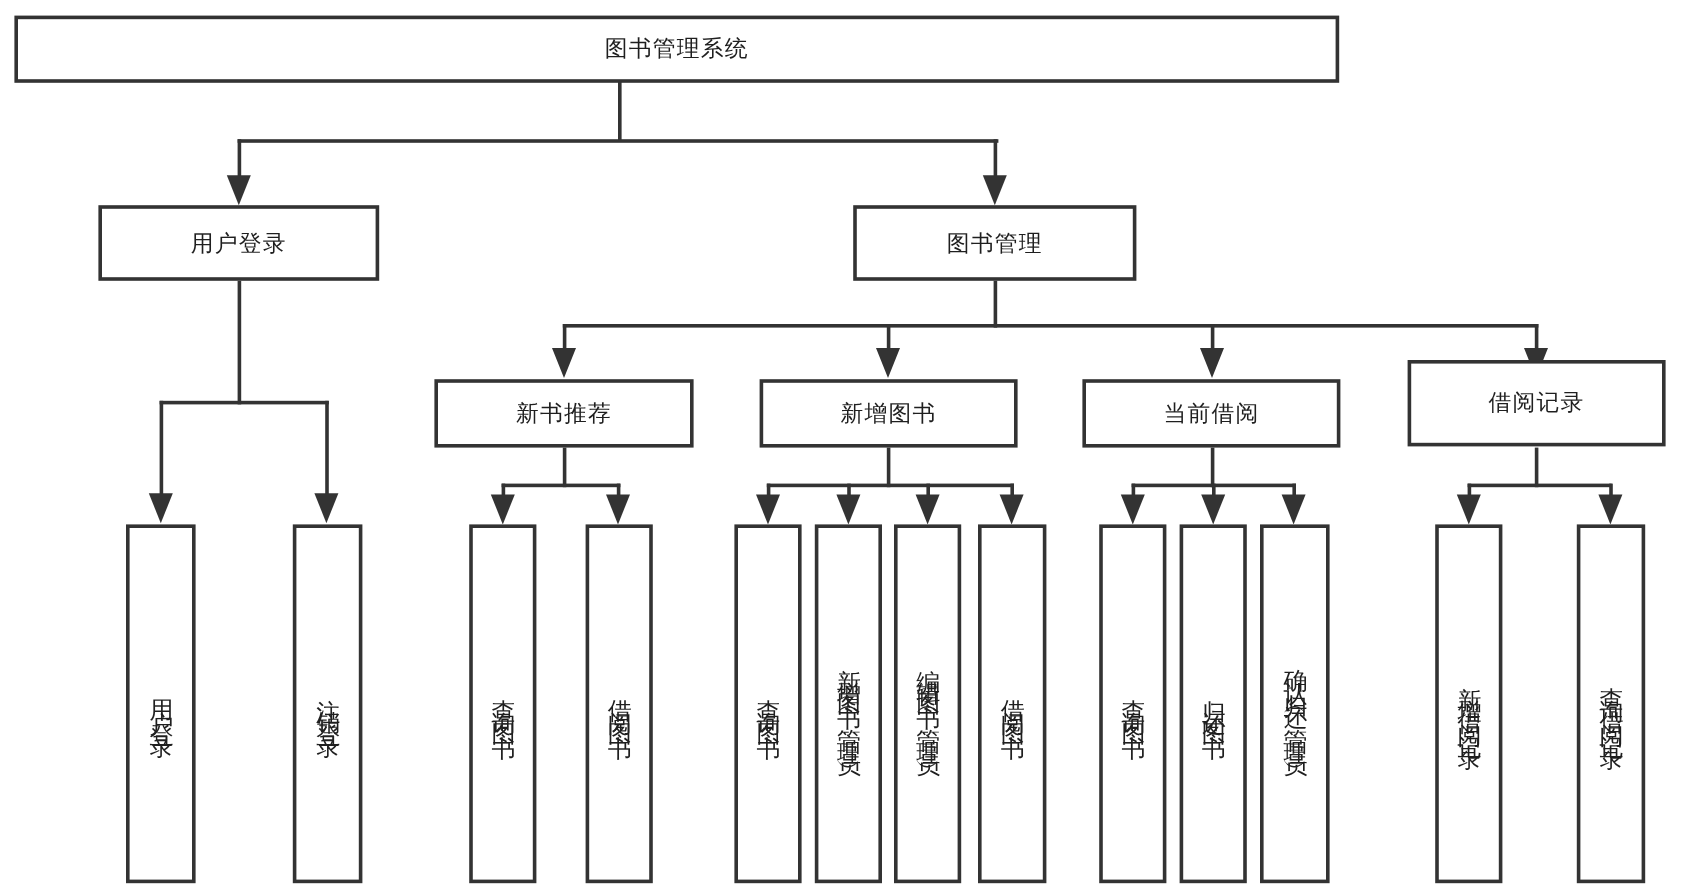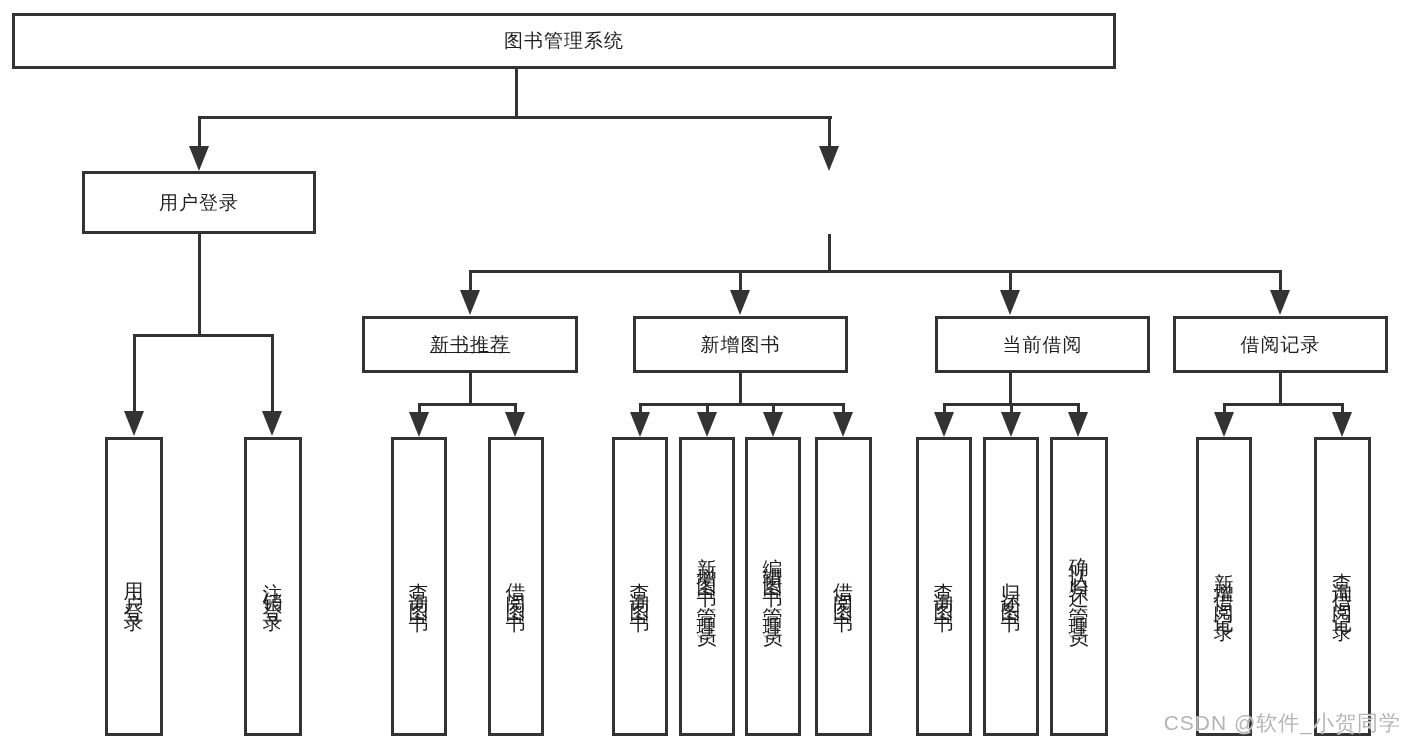--- a/index.html
+++ b/index.html
@@ -43,49 +43,52 @@
   <div class="vline" style="left:515px;top:68px;height:50px;"></div>
   <div class="hline" style="left:198px;top:116px;width:634px;"></div>
   <div class="vline" style="left:198px;top:116px;height:33px;"></div>
   <div class="arrowhead" style="left:189px;top:146px;"></div>
   <div class="vline" style="left:828px;top:116px;height:33px;"></div>
   <div class="arrowhead" style="left:819px;top:146px;"></div>
 
   <div class="box" style="left:82px;top:171px;width:234px;height:63px;">
     <span>用户登录</span>
   </div>
+  <div class="box" style="left:711px;top:171px;width:236px;height:63px;">
+    <span>图书管理</span>
+  </div>
 
   <div class="vline" style="left:198px;top:234px;height:103px;"></div>
   <div class="hline" style="left:133px;top:334px;width:141px;"></div>
   <div class="vline" style="left:133px;top:334px;height:79px;"></div>
   <div class="arrowhead" style="left:124px;top:411px;"></div>
   <div class="vline" style="left:271px;top:334px;height:79px;"></div>
   <div class="arrowhead" style="left:262px;top:411px;"></div>
 
   <div class="vline" style="left:828px;top:234px;height:39px;"></div>
   <div class="hline" style="left:469px;top:270px;width:813px;"></div>
   <div class="vline" style="left:469px;top:270px;height:22px;"></div>
   <div class="arrowhead" style="left:460px;top:290px;"></div>
   <div class="vline" style="left:739px;top:270px;height:22px;"></div>
   <div class="arrowhead" style="left:730px;top:290px;"></div>
   <div class="vline" style="left:1009px;top:270px;height:22px;"></div>
   <div class="arrowhead" style="left:1000px;top:290px;"></div>
   <div class="vline" style="left:1279px;top:270px;height:22px;"></div>
   <div class="arrowhead" style="left:1270px;top:290px;"></div>
 
-  <div class="box" style="left:362px;top:316px;width:216px;height:57px;text-decoration:underline;">
+  <div class="box" style="left:362px;top:316px;width:216px;height:57px;">
     <span>新书推荐</span>
   </div>
   <div class="box" style="left:633px;top:316px;width:215px;height:57px;">
     <span>新增图书</span>
   </div>
-  <div class="box" style="left:902px;top:316px;width:215px;height:57px;margin-left:33px;">
+  <div class="box" style="left:902px;top:316px;width:215px;height:57px;">
     <span>当前借阅</span>
   </div>
-  <div class="box" style="left:1173px;top:316px;width:215px;height:57px;">
+  <div class="box" style="left:1173px;top:300px;width:215px;height:72px;">
     <span>借阅记录</span>
   </div>
 
   <div class="vline" style="left:469px;top:373px;height:33px;"></div>
   <div class="hline" style="left:418px;top:403px;width:99px;"></div>
   <div class="vline" style="left:418px;top:403px;height:12px;"></div>
   <div class="arrowhead" style="left:409px;top:412px;"></div>
   <div class="vline" style="left:514px;top:403px;height:12px;"></div>
   <div class="arrowhead" style="left:505px;top:412px;"></div>
 
@@ -153,15 +156,14 @@
     <span class="vtext">确认归还（管理员）</span>
   </div>
 
   <div class="vbox" style="left:1196px;top:437px;width:56px;height:299px;">
     <span class="vtext">新增借阅记录</span>
   </div>
   <div class="vbox" style="left:1314px;top:437px;width:57px;height:299px;">
     <span class="vtext">查询借阅记录</span>
   </div>
 
-  <div class="watermark">CSDN @软件_小贺同学</div>
 
 </div>
 
 </body></html>

